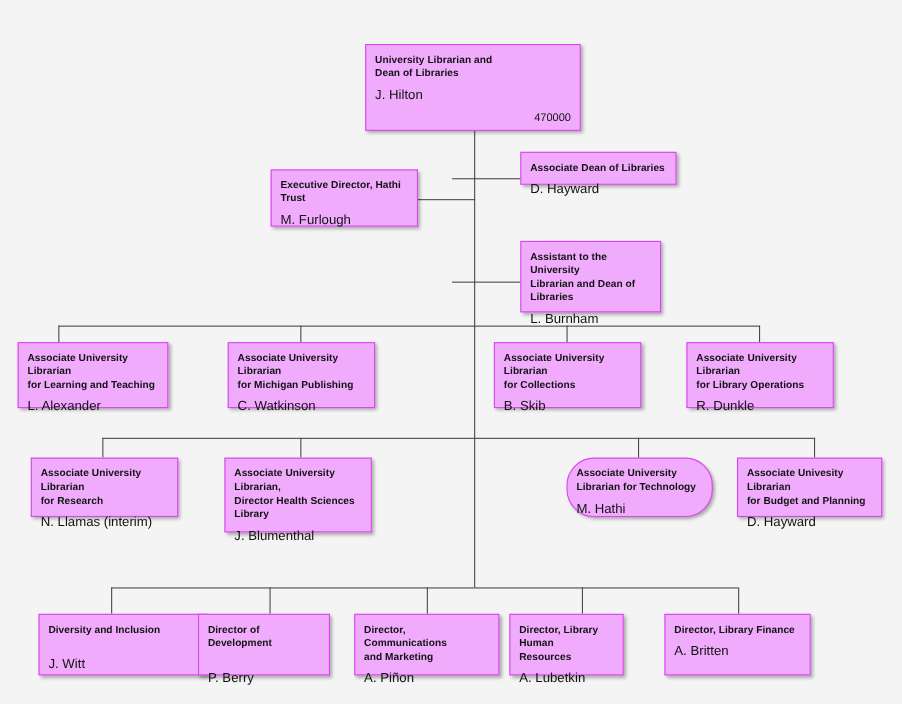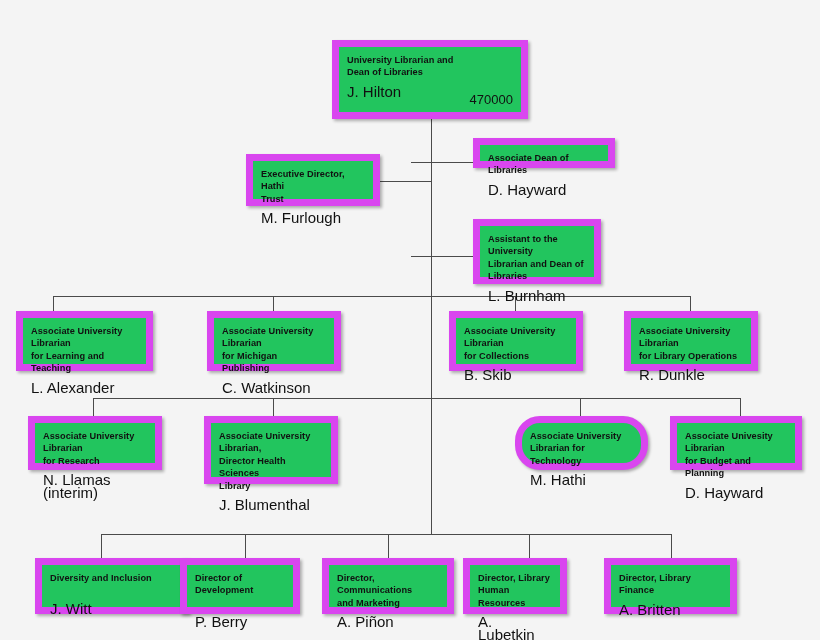--- a/index.html
+++ b/index.html
@@ -11,45 +11,45 @@
     position: relative;
     width: 820px;
     height: 640px;
     background: #f4f4f4;
     font-family: "Liberation Sans", sans-serif;
     overflow: hidden;
   }
   .node {
     position: absolute;
     box-sizing: border-box;
-    background: #22c55e;
-    border: 7px solid #d946ef;
+    background: #f0abfc;
+    border: 1px solid #d946ef;
     box-shadow: 2px 2px 3px rgba(0,0,0,0.30);
     padding: 7px 8px 6px 8px;
   }
   .title {
     font-size: 9.2px;
     font-weight: bold;
     color: #111111;
     line-height: 12.4px;
     letter-spacing: 0.05px;
     white-space: pre-line;
   }
   .person {
-    font-size: 15px;
+    font-size: 12px;
     font-weight: normal;
     color: #111111;
     line-height: 12.4px;
     margin-top: 7px;
   }
   .code {
     position: absolute;
     right: 8px;
     bottom: 5px;
-    font-size: 13px;
+    font-size: 10px;
     color: #111111;
   }
   .line {
     position: absolute;
     background: #4a4a4a;
   }
   .vline { width: 1px; }
   .hline { height: 1px; }
   .arrow {
     position: absolute;

